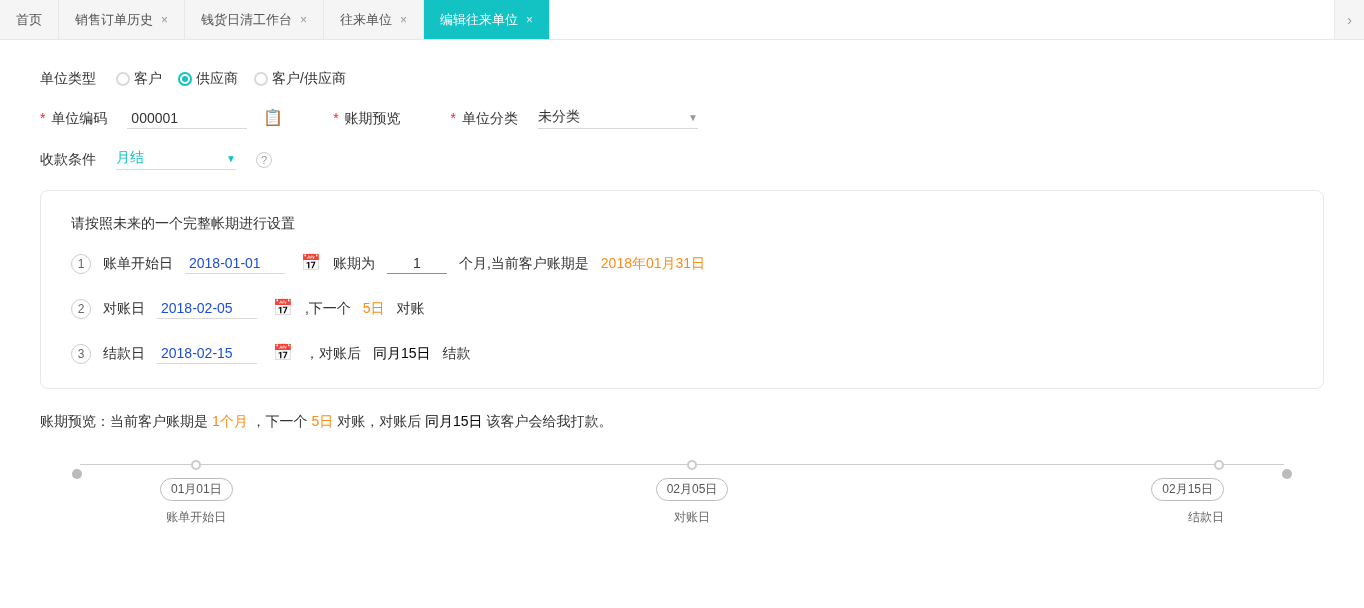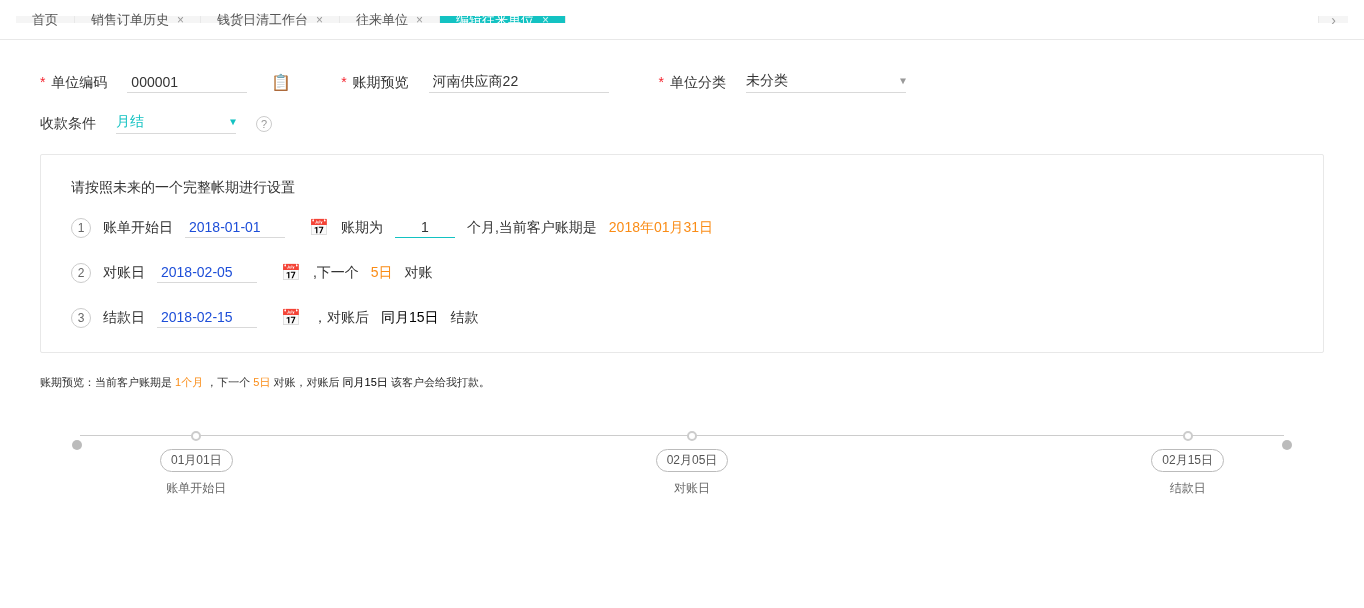--- a/index.html
+++ b/index.html
@@ -5,21 +5,21 @@
     * { box-sizing: border-box; margin: 0; padding: 0; }
     body { font-family: "PingFang SC", "Microsoft YaHei", sans-serif; font-size: 14px; color: #333; background: #f5f5f5; overflow-x: hidden; }
 
     
     .tab-bar {
       display: flex;
       align-items: stretch;
       background: #fff;
       border-bottom: 1px solid #e8e8e8;
       height: 40px;
-      padding: 16px;
+      padding: 0;
     }
     .tab-item {
       display: flex;
       align-items: center;
       padding: 0 16px;
       cursor: pointer;
       font-size: 13px;
       color: #555;
       border-right: 1px solid #e8e8e8;
       position: relative;
@@ -125,21 +125,20 @@
     }
 
     
     .dropdown-wrapper {
       display: flex;
       align-items: center;
       border-bottom: 1px solid #d9d9d9;
       padding-bottom: 2px;
       gap: 0;
       min-width: 100px;
-      font-family: Liberation Mono, monospace;
     }
     .dropdown-value {
       color: #13c2c2;
       font-size: 14px;
     }
     .dropdown-arrow {
       color: #13c2c2;
       font-size: 10px;
     }
     .dropdown-arrow-gray {
@@ -157,21 +156,21 @@
       align-items: center;
       justify-content: center;
       font-size: 11px;
       color: #999;
       cursor: pointer;
     }
 
     
     .card-box {
       border: 1px solid #e8e8e8;
-      border-radius: 2px;
+      border-radius: 8px;
       padding: 24px 30px;
       margin-bottom: 20px;
     }
     .card-title {
       font-size: 14px;
       color: #333;
       margin-bottom: 20px;
     }
 
     
@@ -210,23 +209,23 @@
     }
     .text-highlight-orange {
       color: #fa8c16;
     }
     .text-highlight-teal {
       color: #000000;
     }
 
     
     .preview-text {
-      font-size: 11px;
-      color: #333;
-      margin-bottom: 28px;
+      font-size: 14px;
+      color: #333;
+      margin-bottom: 16px;
       line-height: 1.8;
     }
 
     
     .timeline-wrapper {
       position: relative;
       padding: 10px 0 30px 0;
     }
     .timeline-line {
       position: absolute;
@@ -268,22 +267,21 @@
       white-space: nowrap;
     }
     .node-label {
       font-size: 12px;
       color: #666;
       white-space: nowrap;
     }
 
     .date-input-wrapper {
       display: flex;
-      align-items: center;
-      gap: 20px;
+      gap: 12px;
     }
     .date-input {
       border: none;
       border-bottom: 1px solid #d9d9d9;
       outline: none;
       font-size: 14px;
       padding: 2px 4px;
       color: #1d4ed8;
       background: transparent;
       width: 100px;
@@ -310,36 +308,52 @@
   </div>
   <div class="tab-item active">
     <span>编辑往来单位</span>
     <span class="tab-close">×</span>
   </div>
   <div class="tab-more">›</div>
 </div>
 
 <div class="main-content">
 
+  <div class="form-row" style="margin-top:10px;">
+    <span class="form-label">单位类型</span>
+    <div class="radio-group">
+      <label class="radio-item">
+        <div class="radio-circle"></div>
+        <span>客户</span>
+      </label>
+      <label class="radio-item">
+        <div class="radio-circle checked"></div>
+        <span>供应商</span>
+      </label>
+      <label class="radio-item">
+        <div class="radio-circle"></div>
+        <span>客户/供应商</span>
+      </label>
+    </div>
+  </div>
 
   <div class="form-row">
     <span class="form-label">
       <span class="required-star">*</span>
       <span>单位编码</span>
     </span>
     <div class="date-input-wrapper">
       <input type="text" class="form-control" style="width: 120px;" value="000001">
       <span class="cal-icon">📋</span>
     </div>
 
     <span class="form-label" style="margin-left:30px;">
       <span class="required-star">*</span>
       <span>账期预览</span>
     </span>
-    <input type="text" class="form-control" style="width: 180px;" value="河南供应商22">
 
     <span class="form-label" style="margin-left:30px;">
       <span class="required-star">*</span>
       <span>单位分类</span>
     </span>
     <div class="dropdown-wrapper" style="width:160px;">
       <span style="flex:1;">未分类</span>
       <span class="dropdown-arrow-gray">▼</span>
     </div>
   </div>
@@ -415,21 +429,21 @@
       <div class="timeline-node" style="margin-left:80px;">
         <div class="node-dot"></div>
         <div class="node-pill">01月01日</div>
         <div class="node-label">账单开始日</div>
       </div>
       <div class="timeline-node">
         <div class="node-dot"></div>
         <div class="node-pill">02月05日</div>
         <div class="node-label">对账日</div>
       </div>
-      <div class="timeline-node" style="margin-right:60px;">
+      <div class="timeline-node" style="margin-right:60px;align-items:flex-end;">
         <div class="node-dot"></div>
         <div class="node-pill">02月15日</div>
         <div class="node-label">结款日</div>
       </div>
     </div>
   </div>
 
 </div>
 
 </body></html>

